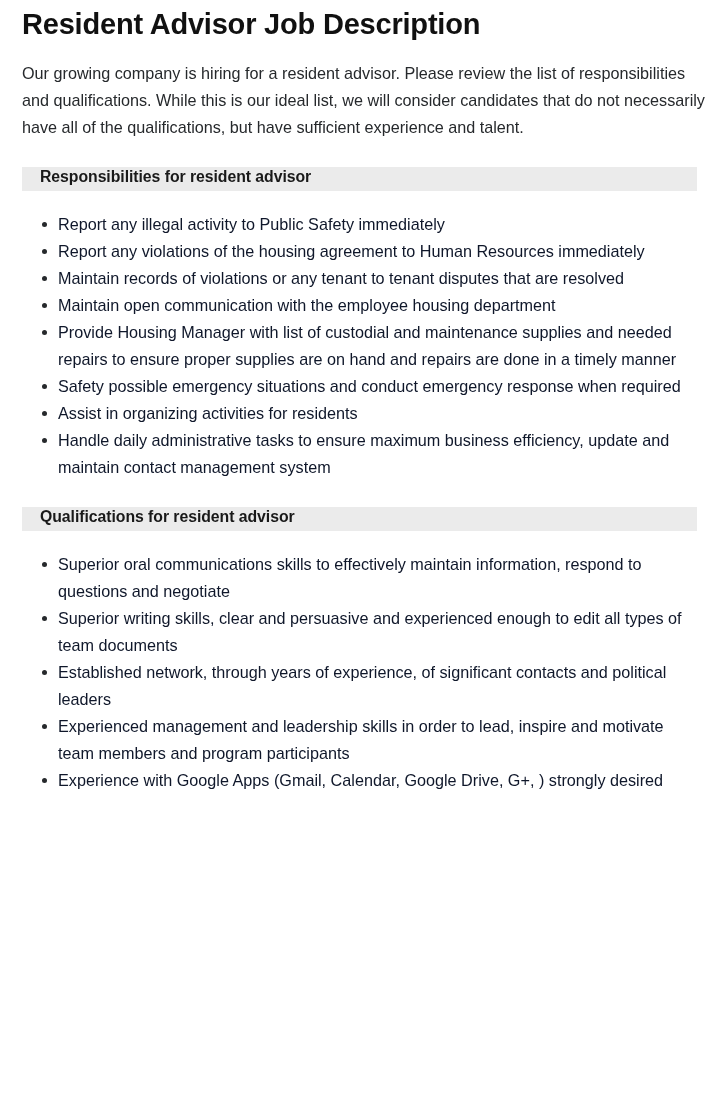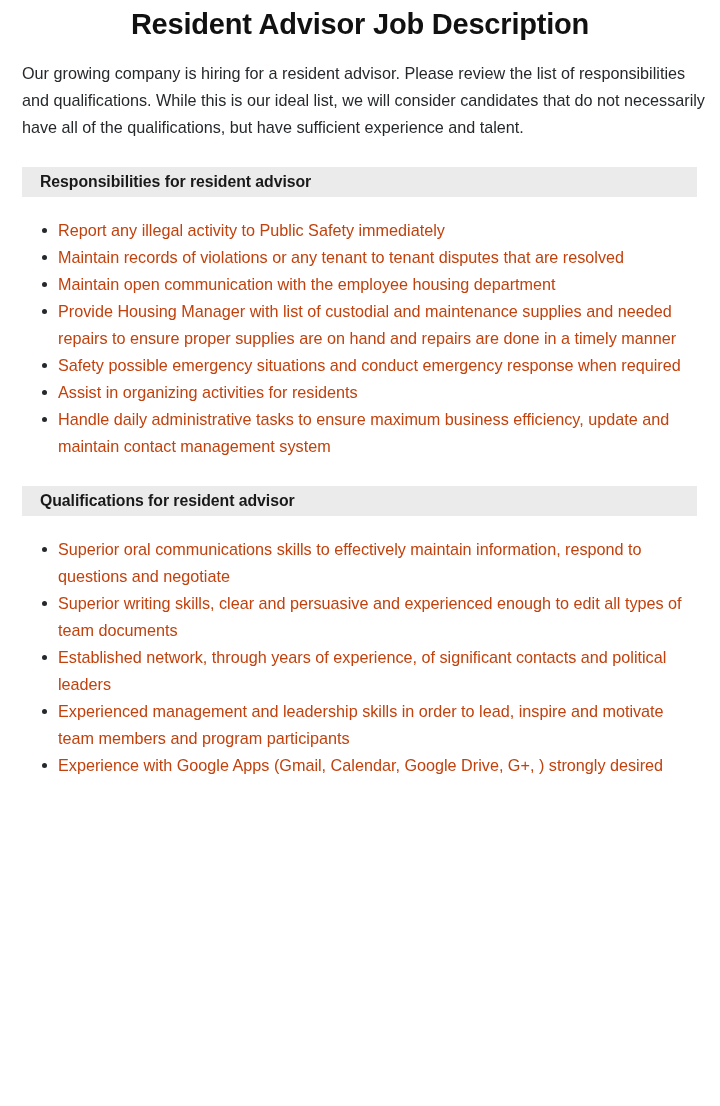--- a/index.html
+++ b/index.html
@@ -20,21 +20,20 @@
     position: relative;
     width: 720px;
     height: 1106px;
     box-sizing: border-box;
   }
 
   
   .doc-title {
     margin: 0;
     padding: 4px 22px 0 22px;
-    text-align: center;
     font-size: 29px;
     line-height: 40px;
     font-weight: 700;
     letter-spacing: -0.2px;
     color: #111111;
   }
 
   
   .intro {
     margin: 16px 0 0 0;
@@ -46,23 +45,22 @@
   }
 
   
   .section {
     margin-top: 26px;
   }
 
   .section-header {
     margin: 0 23px 0 22px;
     background: #ebebeb;
-    height: 30px;
+    height: 24px;
     display: flex;
-    align-items: center;
     padding: 0 18px;
     box-sizing: border-box;
   }
 
   .section-header-text {
     font-size: 15.8px;
     font-weight: 700;
     line-height: 20px;
     color: #191919;
     letter-spacing: -0.05px;
@@ -74,21 +72,21 @@
     margin: 20px 0 0 0;
     padding: 0 23px 0 0;
   }
 
   .bullet-item {
     position: relative;
     margin: 0;
     padding: 0 0 0 58px;
     font-size: 16.2px;
     line-height: 27px;
-    color: #c2410c;
+    color: #0f172a;
   }
 
   .bullet-item::before {
     content: "";
     position: absolute;
     left: 42px;
     top: 11px;
     width: 5px;
     height: 5px;
     border-radius: 50%;
@@ -103,20 +101,21 @@
   <h1 class="doc-title">Resident Advisor Job Description</h1>
 
   <p class="intro">Our growing company is hiring for a resident advisor. Please review the list of responsibilities and qualifications. While this is our ideal list, we will consider candidates that do not necessarily have all of the qualifications, but have sufficient experience and talent.</p>
 
   <div class="section">
     <div class="section-header">
       <span class="section-header-text">Responsibilities for resident advisor</span>
     </div>
     <ul class="bullet-list">
       <li class="bullet-item">Report any illegal activity to Public Safety immediately</li>
+      <li class="bullet-item">Report any violations of the housing agreement to Human Resources immediately</li>
       <li class="bullet-item">Maintain records of violations or any tenant to tenant disputes that are resolved</li>
       <li class="bullet-item">Maintain open communication with the employee housing department</li>
       <li class="bullet-item">Provide Housing Manager with list of custodial and maintenance supplies and needed repairs to ensure proper supplies are on hand and repairs are done in a timely manner</li>
       <li class="bullet-item">Safety possible emergency situations and conduct emergency response when required</li>
       <li class="bullet-item">Assist in organizing activities for residents</li>
       <li class="bullet-item">Handle daily administrative tasks to ensure maximum business efficiency, update and maintain contact management system</li>
     </ul>
   </div>
 
   <div class="section">

